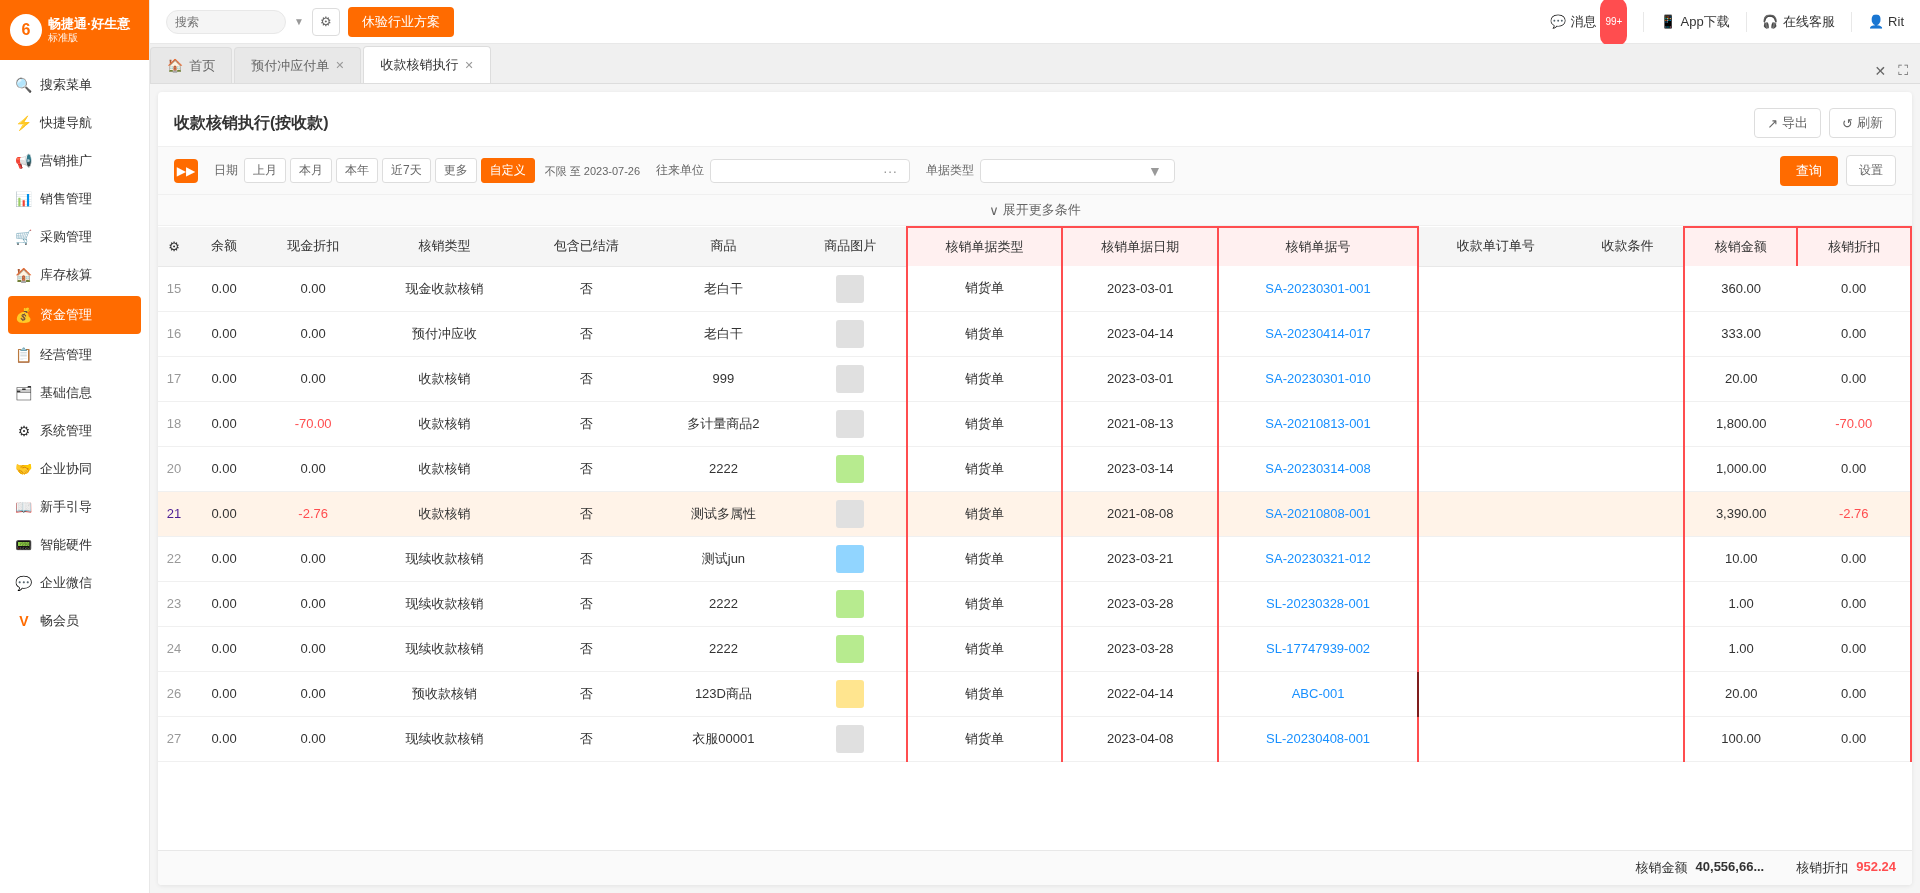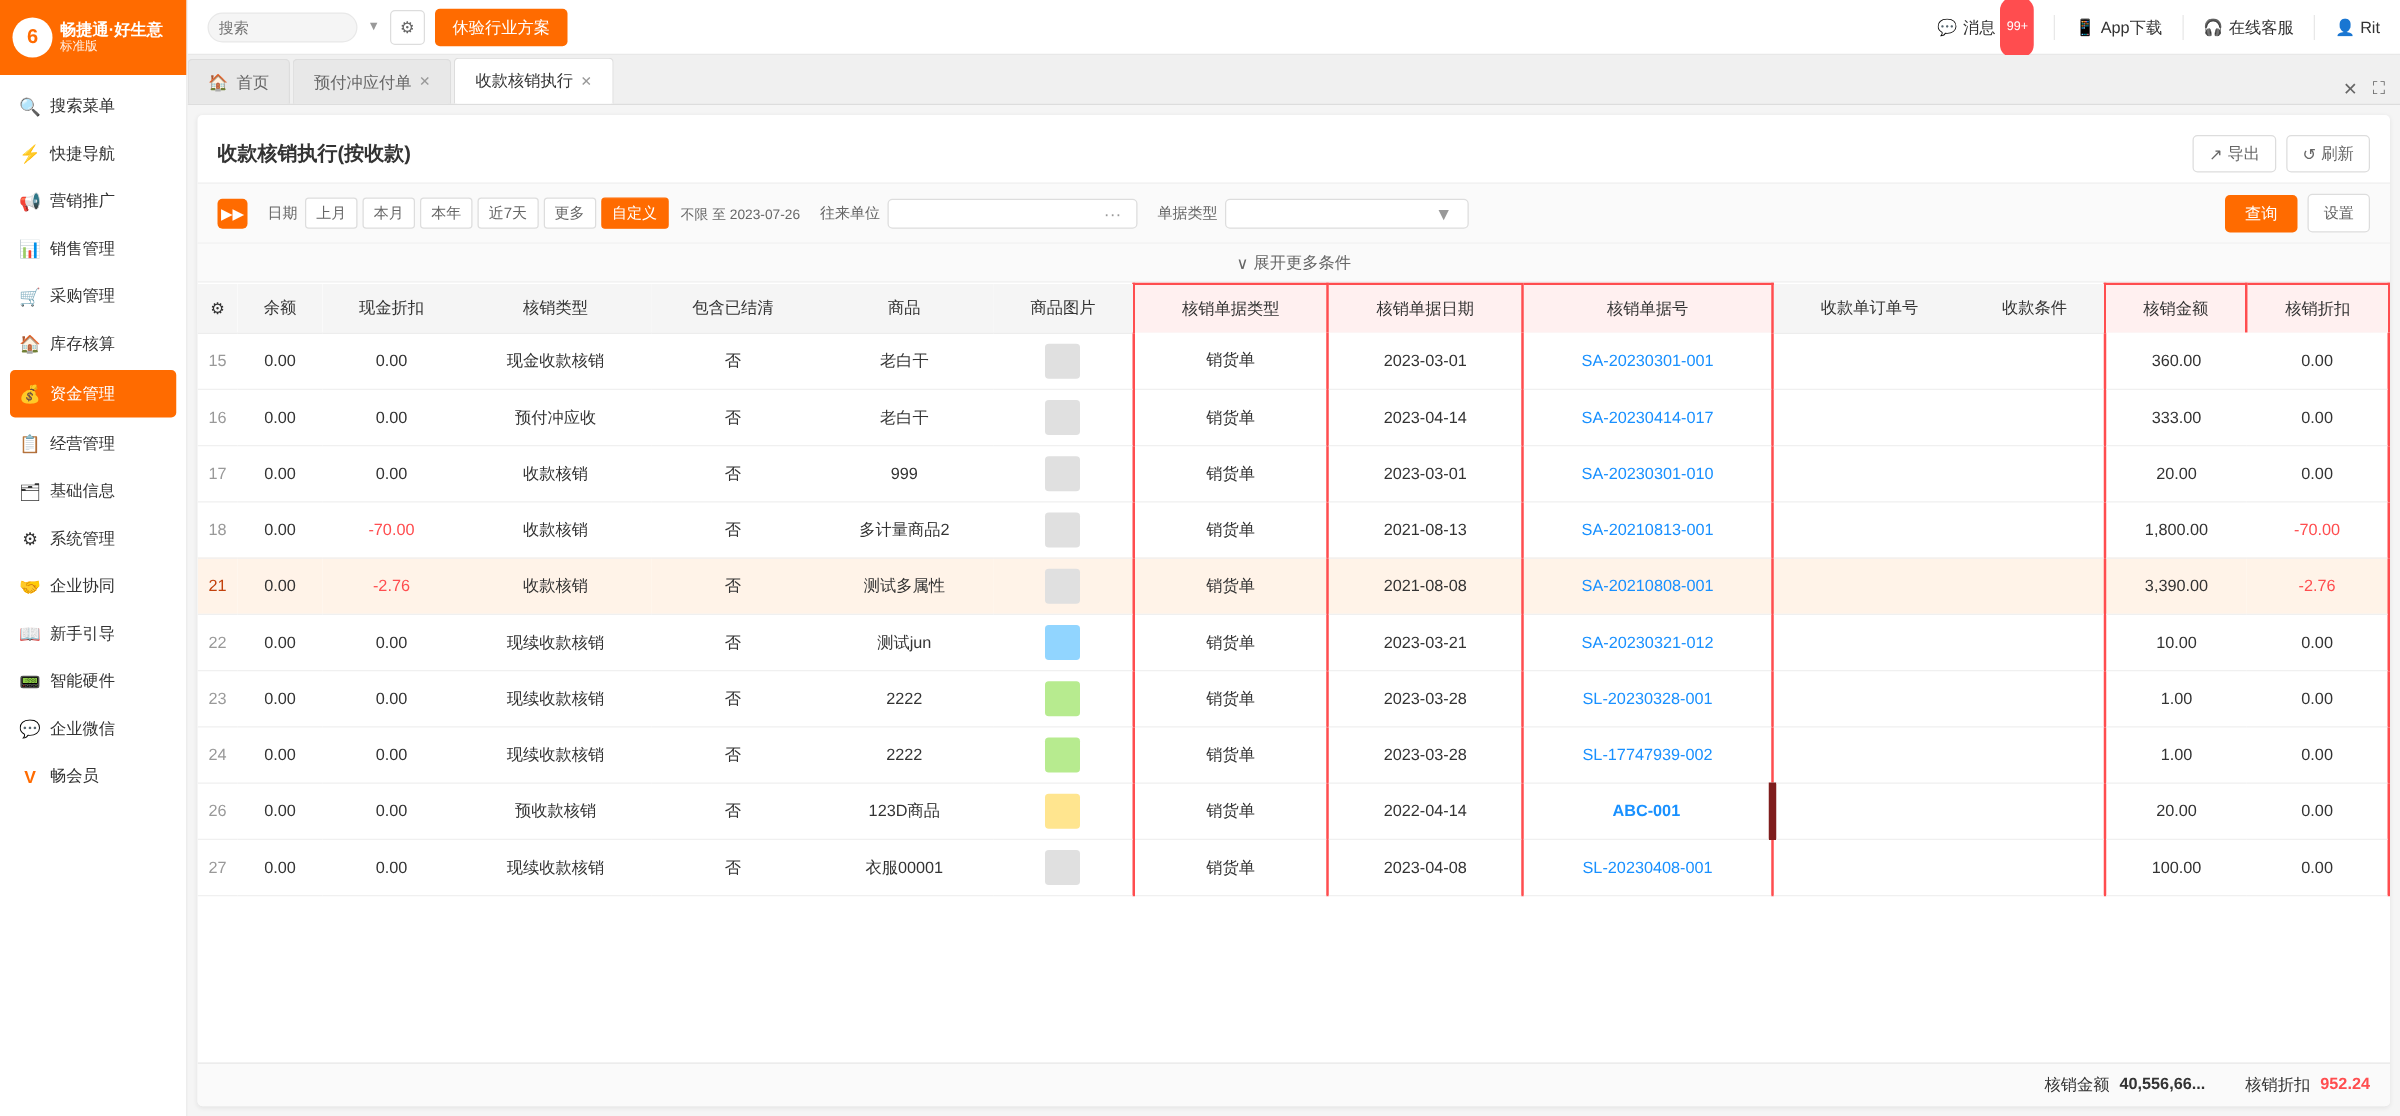--- a/index.html
+++ b/index.html
@@ -582,22 +582,38 @@
     <td>多计量商品2</td>
     <td><span class="img-placeholder"></span></td>
     <td style="border-left:2px solid #ff4d4f;border-right:2px solid #ff4d4f;">销货单</td>
     <td>2021-08-13</td>
     <td style="border-left:2px solid #ff4d4f;border-right:2px solid #ff4d4f;"><span class="link-text">SA-20210813-001</span></td>
     <td></td>
     <td></td>
     <td style="border-left:2px solid #ff4d4f;" class="">1,800.00</td>
     <td style="border-right:2px solid #ff4d4f;" class="red-text">-70.00</td>
   </tr>
+            <tr>
+    <td style="color:#999;">20</td>
+    <td>0.00</td>
+    <td class="">0.00</td>
+    <td>收款核销</td>
+    <td>否</td>
+    <td>2222</td>
+    <td><span class="img-placeholder green"></span></td>
+    <td style="border-left:2px solid #ff4d4f;border-right:2px solid #ff4d4f;">销货单</td>
+    <td>2023-03-14</td>
+    <td style="border-left:2px solid #ff4d4f;border-right:2px solid #ff4d4f;"><span class="link-text">SA-20230314-008</span></td>
+    <td></td>
+    <td></td>
+    <td style="border-left:2px solid #ff4d4f;" class="">1,000.00</td>
+    <td style="border-right:2px solid #ff4d4f;" class="">0.00</td>
+  </tr>
             <tr class="highlighted">
-    <td style="color:#c2410c;">21</td>
+    <td style="color:#4c1d95;">21</td>
     <td>0.00</td>
     <td class="red-text">-2.76</td>
     <td>收款核销</td>
     <td>否</td>
     <td>测试多属性</td>
     <td><span class="img-placeholder"></span></td>
     <td style="border-left:2px solid #ff4d4f;border-right:2px solid #ff4d4f;">销货单</td>
     <td>2021-08-08</td>
     <td style="border-left:2px solid #ff4d4f;border-right:2px solid #ff4d4f;"><span class="link-text">SA-20210808-001</span></td>
     <td></td>
@@ -656,21 +672,21 @@
             <tr>
     <td style="color:#999;">26</td>
     <td>0.00</td>
     <td class="">0.00</td>
     <td>预收款核销</td>
     <td>否</td>
     <td>123D商品</td>
     <td><span class="img-placeholder yellow"></span></td>
     <td style="border-left:2px solid #ff4d4f;border-right:2px solid #ff4d4f;">销货单</td>
     <td>2022-04-14</td>
-    <td style="border-left:2px solid #ff4d4f;border-right:6px solid #7f1d1d;font-weight:bold;"><span class="link-text">ABC-001</span></td>
+    <td style="border-left:2px solid #ff4d4f;border-right:2px solid #7f1d1d;"><span class="link-text">ABC-001</span></td>
     <td></td>
     <td></td>
     <td style="border-left:2px solid #ff4d4f;" class="">20.00</td>
     <td style="border-right:2px solid #ff4d4f;" class="">0.00</td>
   </tr>
             <tr>
     <td style="color:#999;">27</td>
     <td>0.00</td>
     <td class="">0.00</td>
     <td>现续收款核销</td>

